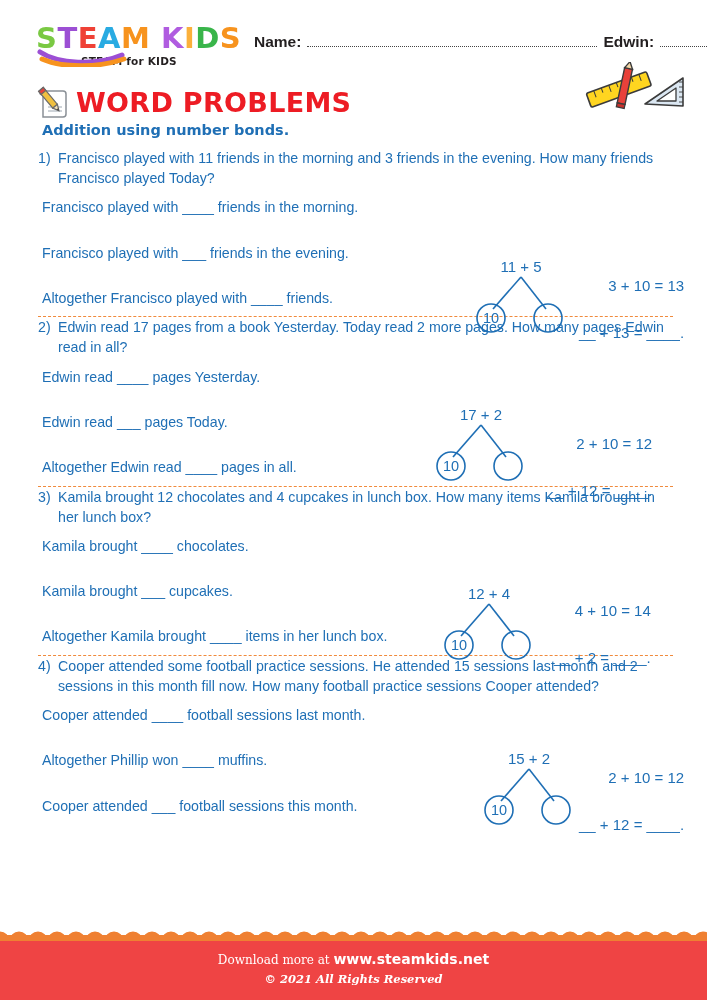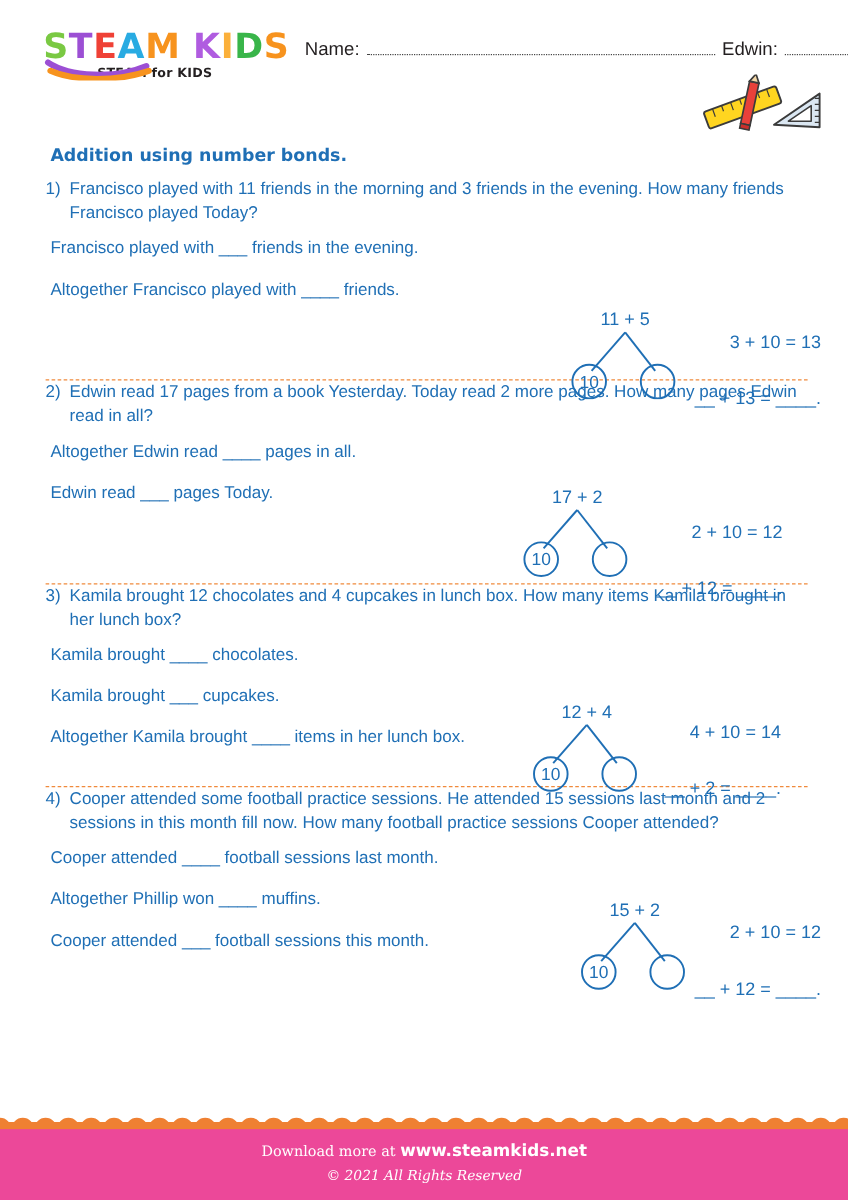--- a/index.html
+++ b/index.html
@@ -55,21 +55,21 @@
 
   .namedate {
     flex: 1;
     display: flex;
     align-items: baseline;
     padding-top: 9px;
     padding-left: 22px;
     font-size: 15.5px;
     color: #231f20;
   }
-  .nd-label { white-space: nowrap; }
+  .nd-label { white-space: nowrap; font-weight: bold; }
   .nd-rule {
     border-bottom: 1.5px dotted #444;
     height: 1px;
     margin: 0 6px 3px 6px;
   }
   .nd-rule.name { width: 290px; }
   .nd-rule.date { width: 103px; }
 
   
   .supplies {
@@ -124,21 +124,21 @@
     position: relative;
     margin-top: 6px;
     min-height: 112px;
   }
   .statements {
     width: 400px;
     font-size: 14.2px;
     line-height: 1;
     padding-left: 8px;
   }
-  .statement { margin-top: 20px; white-space: nowrap; }
+  .statement { margin-top: 31px; white-space: nowrap; }
   .statement:first-child { margin-top: 12px; }
 
   
   .bond {
     position: absolute;
     top: 0;
   }
   .bond-top {
     font-size: 15px;
     text-align: center;
@@ -166,21 +166,21 @@
     border-top: 1.5px dashed #f08a3c;
     margin: 4px 6px 0 4px;
     height: 0;
   }
 
   
   .footer {
     position: absolute;
     left: 0; right: 0; bottom: 0;
     height: 62px;
-    background: #ec4899;
+    background: #ef4444;
     color: #ffffff;
     text-align: center;
   }
   .scallop {
     position: absolute;
     top: -9px; left: 0;
     width: 707px; height: 12px;
     display: block;
   }
   .foot-line1 {
@@ -190,20 +190,21 @@
   }
   .foot-line1 b {
     font-size: 14px;
     font-family: "DejaVu Sans", sans-serif;
   }
   .foot-line2 {
     margin-top: 5px;
     font-size: 11.5px;
     font-style: italic;
     font-family: "DejaVu Serif", serif;
+    font-weight: bold;
   }
 </style>
 </head>
 <body>
 
 <div class="page">
 
   <div class="header">
     <div class="logo-block">
       <div class="logo-word" id="logo-word"><span style="color: rgb(122, 201, 67);">S</span><span style="color: rgb(156, 79, 212);">T</span><span style="color: rgb(239, 65, 54);">E</span><span style="color: rgb(41, 171, 226);">A</span><span style="color: rgb(247, 147, 30);">M</span><span style="color: rgb(255, 255, 255);">&nbsp;</span><span style="color: rgb(176, 92, 224);">K</span><span style="color: rgb(251, 176, 59);">I</span><span style="color: rgb(57, 181, 74);">D</span><span style="color: rgb(247, 147, 30);">S</span></div>
@@ -253,30 +254,50 @@
           <line x1="100" y1="20" x2="104" y2="20"></line>
           <line x1="100" y1="25" x2="104" y2="25"></line>
           <line x1="100" y1="30" x2="104" y2="30"></line>
           <line x1="100" y1="35" x2="104" y2="35"></line>
           <line x1="100" y1="40" x2="104" y2="40"></line>
         </g>
       </g>
     </svg>
   </div>
 
+  <div class="title-row">
+    <span class="title-icon">
+      <svg width="38" height="38" viewBox="0 0 38 38">
+        <path d="M9 8 h20 a3 3 0 0 1 3 3 v20 a3 3 0 0 1 -3 3 h-20 z" fill="#ffffff" stroke="#8a9096" stroke-width="1.5"></path>
+        <path d="M9 8 c-4 0 -4 4 0 4 h3" fill="none" stroke="#8a9096" stroke-width="1.5"></path>
+        <g stroke="#b9c1c8" stroke-width="1.4">
+          <line x1="14" y1="24" x2="28" y2="24"></line>
+          <line x1="14" y1="28" x2="28" y2="28"></line>
+        </g>
+        <g transform="rotate(-40 18 18)">
+          <rect x="14" y="2" width="6" height="22" fill="#f0c040" stroke="#6a6a6a" stroke-width="1.2"></rect>
+          <polygon points="14,24 17,30 20,24" fill="#f6e3b8" stroke="#6a6a6a" stroke-width="1.2"></polygon>
+          <polygon points="15.6,27.5 17,30 18.4,27.5" fill="#4a4a4a"></polygon>
+          <rect x="14" y="2" width="6" height="4" fill="#e8413a" stroke="#6a6a6a" stroke-width="1.2"></rect>
+        </g>
+      </svg>
+    </span>
+    <span class="title-text">WORD PROBLEMS</span>
+  </div>
   <div class="subtitle">Addition using number bonds.</div>
 
   <div class="problems" id="problems">
       <div class="problem">
         <div class="q-line">
           <span class="q-num">1)</span>
           <span class="q-text">Francisco played with 11 friends in the morning and 3 friends in the evening. How many friends Francisco played Today?</span>
         </div>
         <div class="body-row">
           <div class="statements">
+            <div class="statement">Francisco played with ____ friends in the morning.</div>
             <div class="statement">Francisco played with ___ friends in the evening.</div>
             <div class="statement">Altogether Francisco played with ____ friends.</div>
           </div>
           <div class="bond" style="left: 440px; top: 58px;">
             <div class="bond-top">11 + 5</div>
             <svg width="94" height="58" viewBox="0 0 94 58" class="bond-svg">
               <line x1="47" y1="2" x2="19" y2="34" stroke="#1f6fb5" stroke-width="1.6"></line>
               <line x1="47" y1="2" x2="72" y2="34" stroke="#1f6fb5" stroke-width="1.6"></line>
               <circle cx="17" cy="43" r="14" fill="none" stroke="#1f6fb5" stroke-width="1.6"></circle>
               <circle cx="74" cy="43" r="14" fill="none" stroke="#1f6fb5" stroke-width="1.6"></circle>
@@ -291,22 +312,23 @@
         </div>
         <div class="divider"></div>
       </div>
       <div class="problem">
         <div class="q-line">
           <span class="q-num">2)</span>
           <span class="q-text">Edwin read 17 pages from a book Yesterday. Today read 2 more pages. How many pages Edwin read in all?</span>
         </div>
         <div class="body-row">
           <div class="statements">
+            <div class="statement">Edwin read ____ pages Yesterday.</div>
+            <div class="statement">Edwin read ___ pages Today.</div>
             <div class="statement">Altogether Edwin read ____ pages in all.</div>
-            <div class="statement">Edwin read ___ pages Today.</div>
           </div>
           <div class="bond" style="left: 400px; top: 36px;">
             <div class="bond-top">17 + 2</div>
             <svg width="94" height="58" viewBox="0 0 94 58" class="bond-svg">
               <line x1="47" y1="2" x2="19" y2="34" stroke="#1f6fb5" stroke-width="1.6"></line>
               <line x1="47" y1="2" x2="72" y2="34" stroke="#1f6fb5" stroke-width="1.6"></line>
               <circle cx="17" cy="43" r="14" fill="none" stroke="#1f6fb5" stroke-width="1.6"></circle>
               <circle cx="74" cy="43" r="14" fill="none" stroke="#1f6fb5" stroke-width="1.6"></circle>
               <text x="17" y="48" text-anchor="middle" class="bond-circle-label">10</text>
               <text x="74" y="48" text-anchor="middle" class="bond-circle-label"></text>

